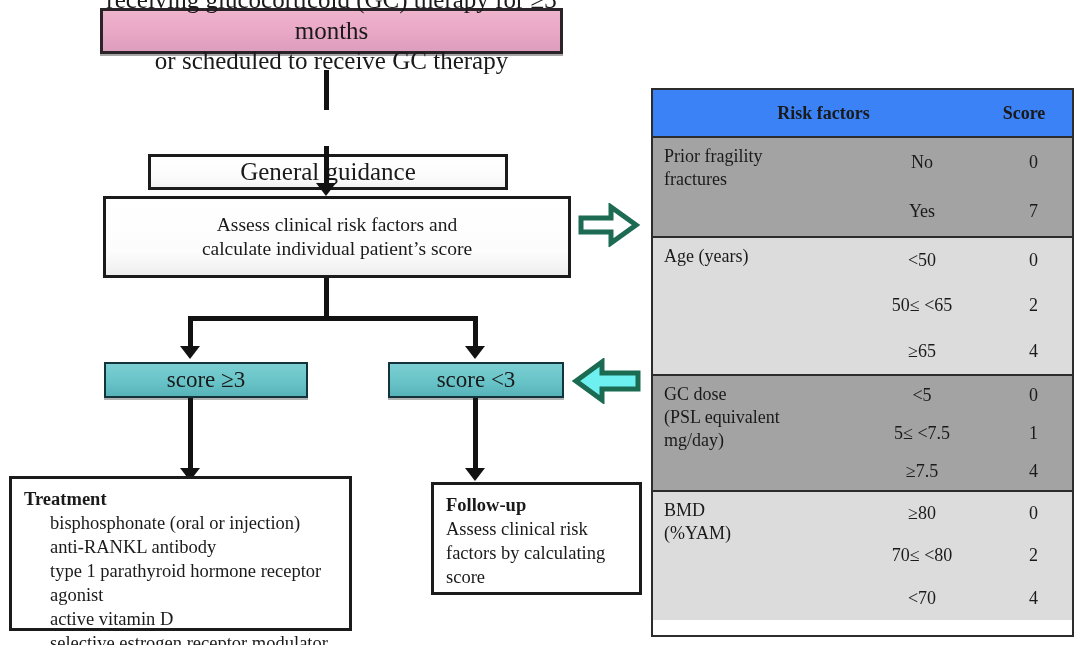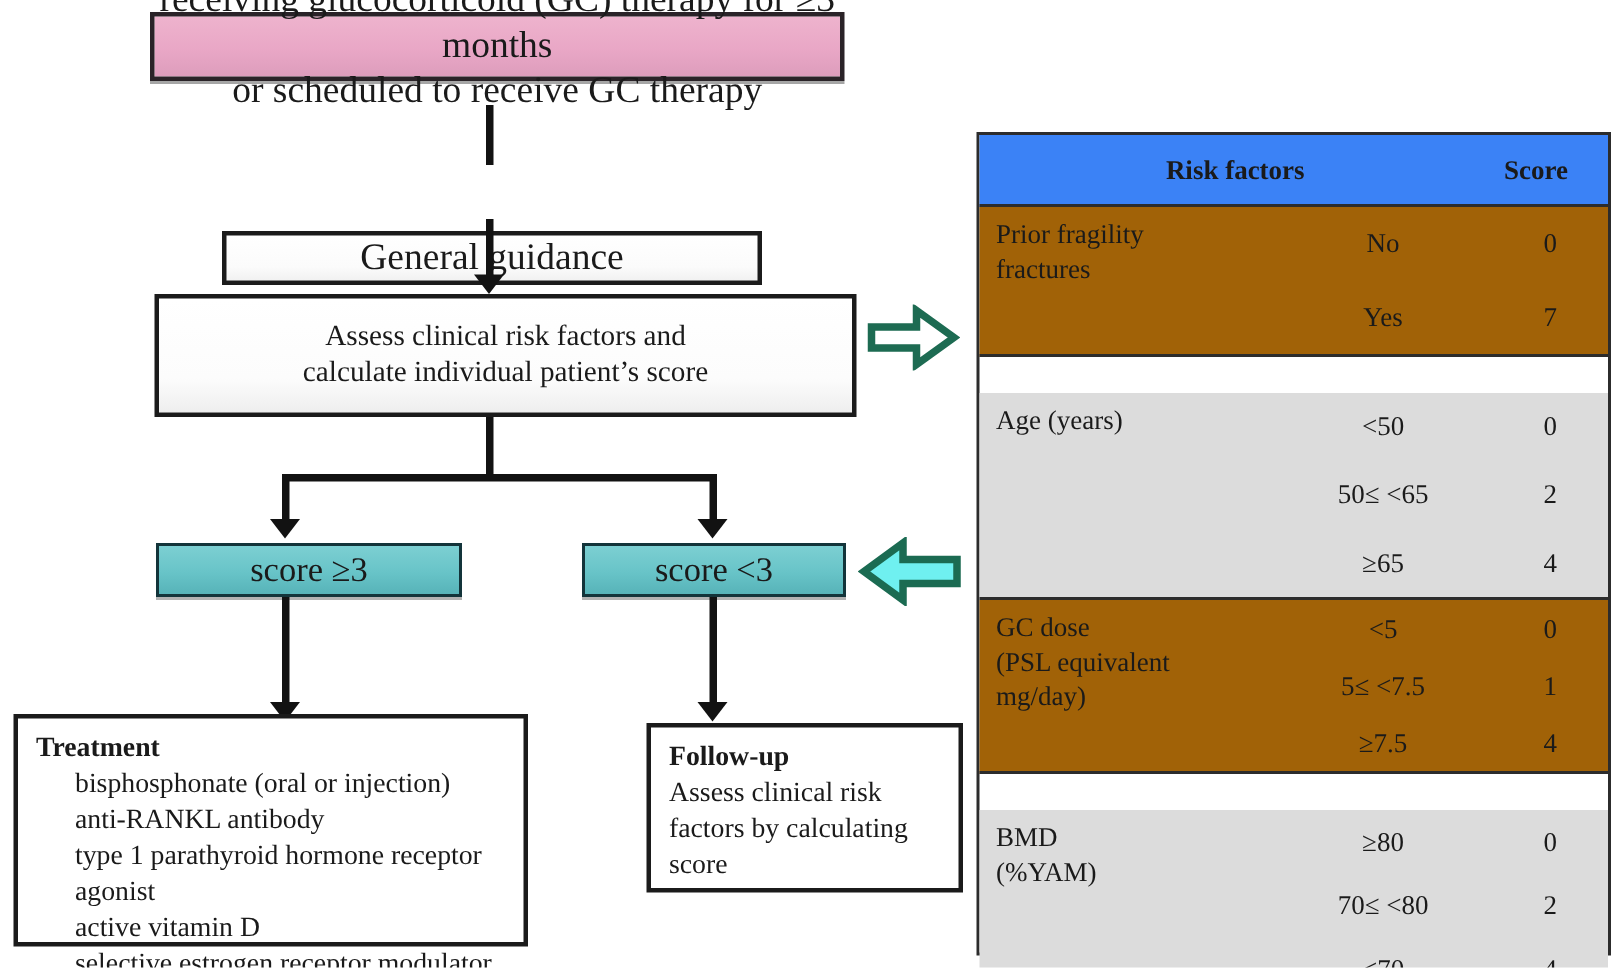--- a/index.html
+++ b/index.html
@@ -160,22 +160,22 @@
     display: flex; align-items: center; justify-content: center;
     font-weight: bold;
   }
 
   .tbl-group {
     position: relative;
     box-sizing: border-box;
     border-bottom: 2px solid #2c2c2c;
   }
   .tbl-group:last-child { border-bottom: none; }
-  .tbl-group.shaded { background: #dcdcdc; margin-top: 24px; }
-  .tbl-group.plain  { background: #a16207; }
+  .tbl-group.shaded { background: #dcdcdc; }
+  .tbl-group.plain  { background: #a3a3a3; }
 
   .grp-label {
     position: absolute;
     left: 11px;
     top: 7px;
     width: 185px;
     line-height: 1.28;
   }
   .grp-rows {
     position: absolute;

